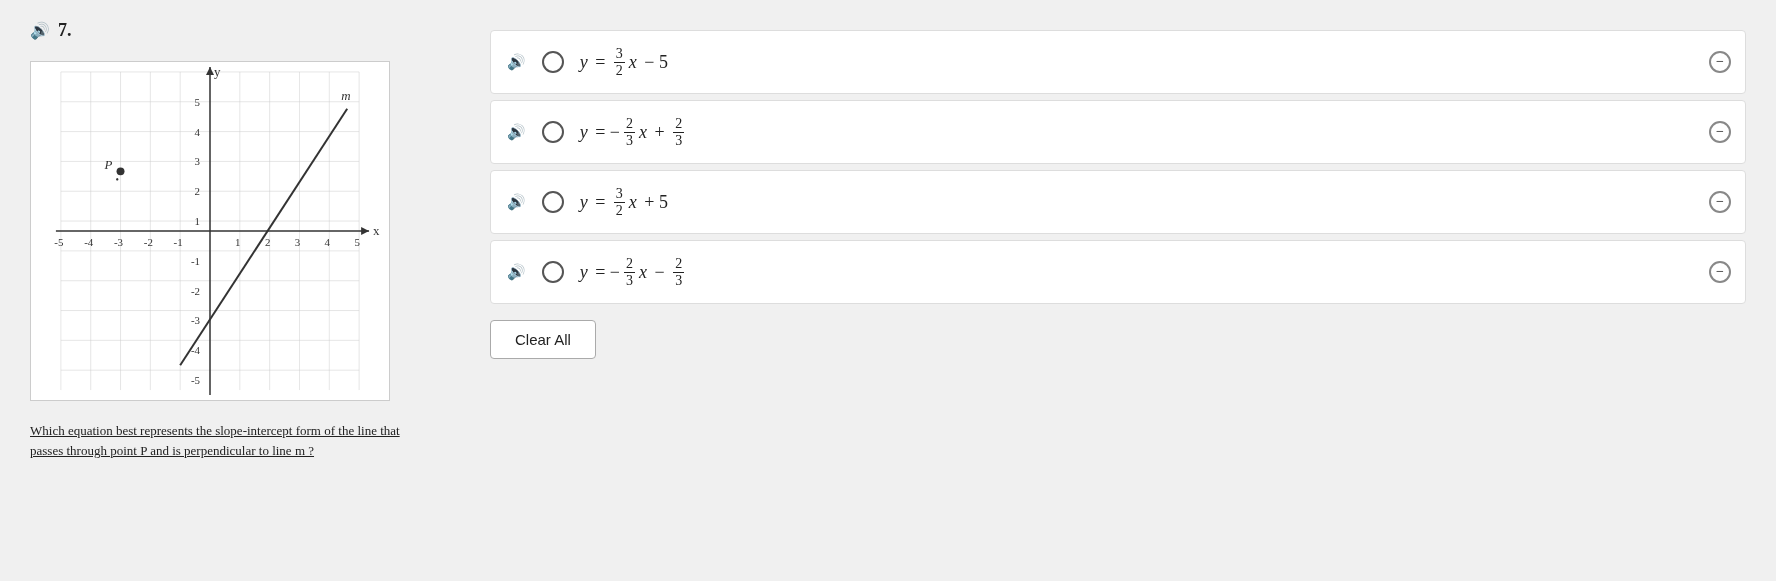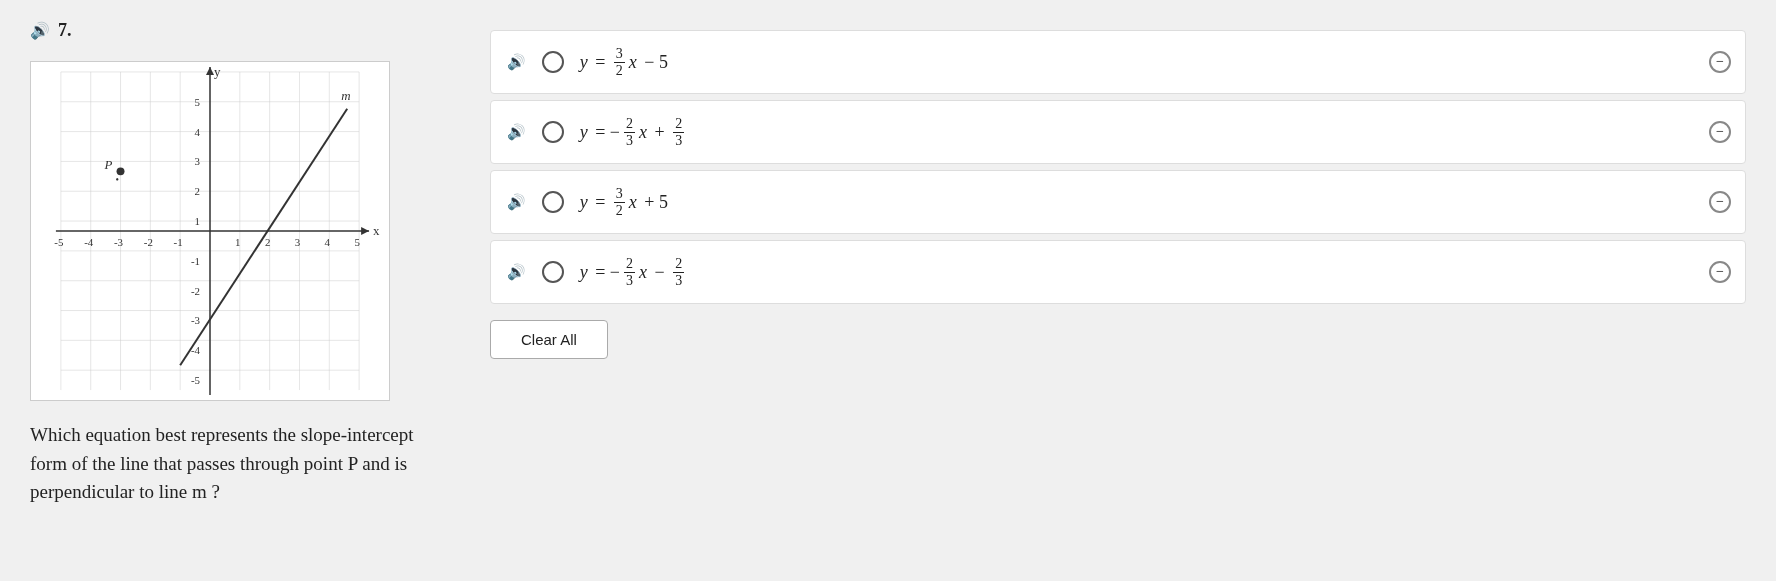--- a/index.html
+++ b/index.html
@@ -44,24 +44,25 @@
       width: 360px;
       height: 340px;
       background: white;
       border: 1px solid #ccc;
     }
     .graph-svg {
       width: 100%;
       height: 100%;
     }
     .question-text {
-      font-size: 19px;
+      font-size: 13px;
       color: #222;
       max-width: 400px;
       line-height: 1.5;
+      text-decoration: underline;
     }
     .right-panel {
       flex: 1;
       display: flex;
       flex-direction: column;
       gap: 6px;
       padding-top: 10px;
     }
     .answer-option {
       background: white;
@@ -110,21 +111,21 @@
       color: #555;
       font-size: 14px;
       font-weight: bold;
     }
     .clear-all-btn {
       margin-top: 10px;
       align-self: flex-start;
       background: white;
       border: 1px solid #aaa;
       border-radius: 4px;
-      padding: 10px 30px;
+      padding: 10px 24px;
       font-size: 15px;
       cursor: pointer;
       color: #222;
     }
     .fraction {
       display: inline-flex;
       flex-direction: column;
       align-items: center;
       vertical-align: middle;
       margin: 0 1px;

